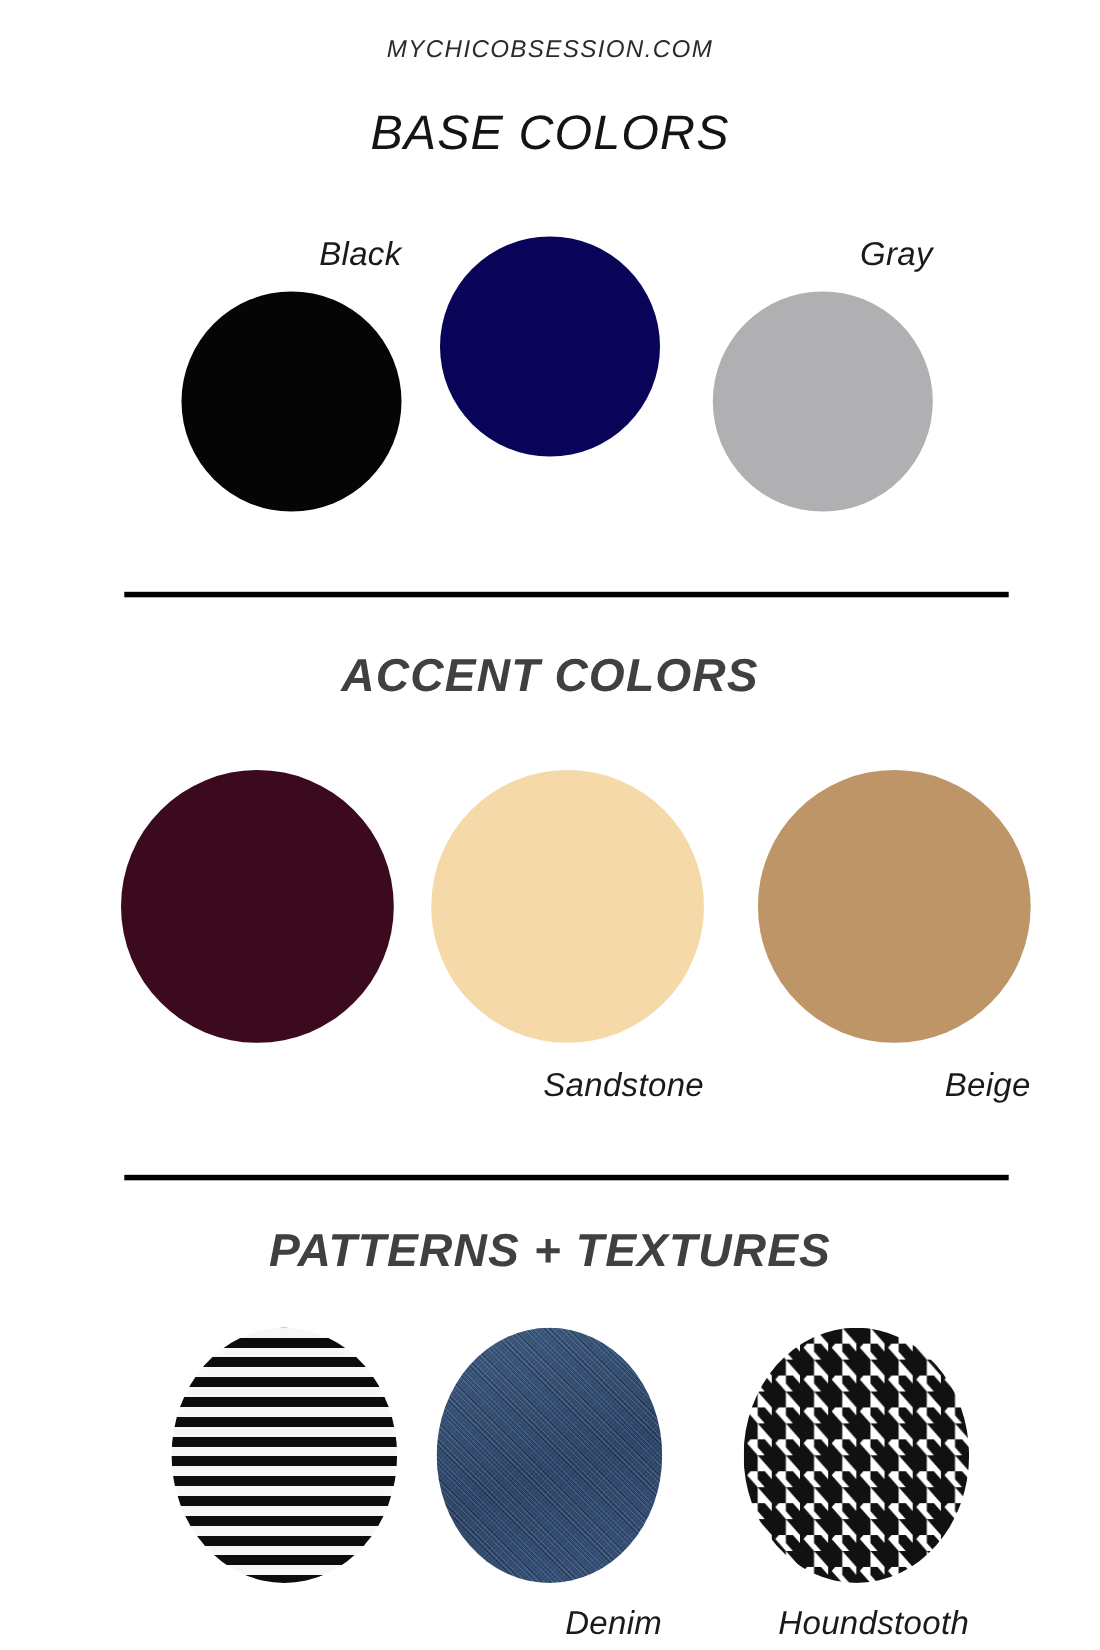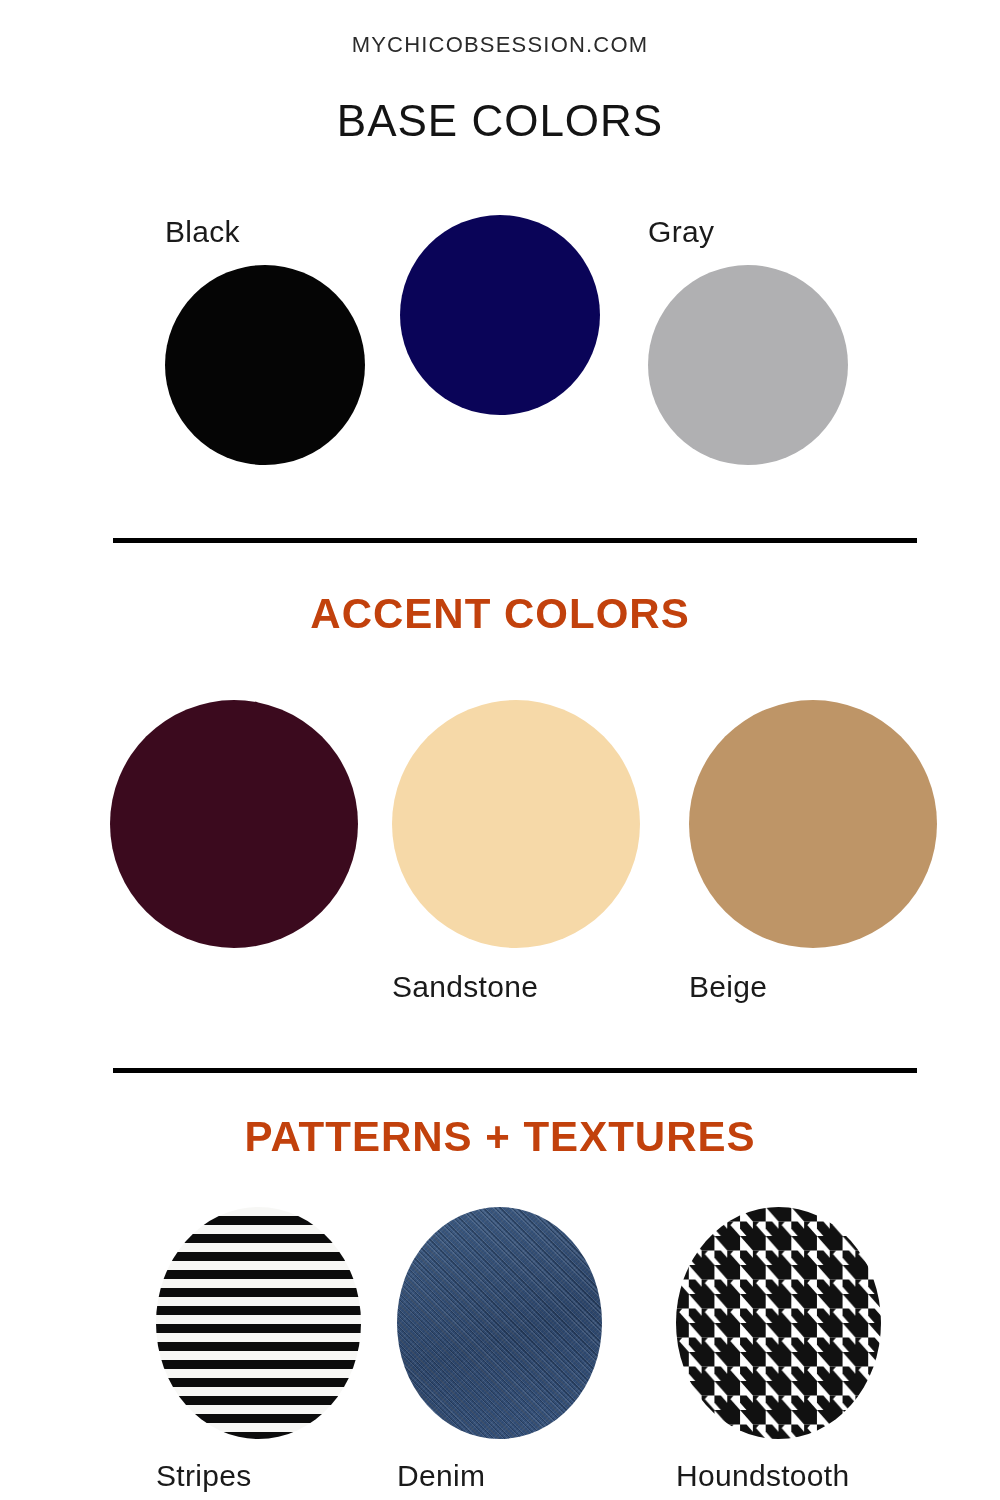--- a/index.html
+++ b/index.html
@@ -10,20 +10,21 @@
     background: #ffffff;
     font-family: "Liberation Sans", sans-serif;
     overflow: hidden;
   }
 
   .page {
     position: relative;
     width: 1000px;
     height: 1120px;
     background: #ffffff;
+    font-style: italic;
   }
 
   
   .site-url {
     position: absolute;
     top: 32px;
     left: 0;
     width: 1000px;
     text-align: center;
     font-size: 22px;
@@ -46,21 +47,21 @@
 
   
   .section-heading {
     position: absolute;
     left: 0;
     width: 1000px;
     text-align: center;
     font-size: 42px;
     font-weight: 600;
     letter-spacing: 1px;
-    color: #c2410c;
+    color: #404040;
   }
   .heading-accent   { top: 590px; }
   .heading-patterns { top: 1113px; }
 
   
   .divider {
     position: absolute;
     left: 113px;
     width: 804px;
     height: 5px;
@@ -71,21 +72,21 @@
 
   
   .row { position: absolute; left: 0; width: 1000px; }
 
   .row-base     { top: 215px; }
   .row-accent   { top: 700px; }
   .row-patterns { top: 1207px; }
 
   .swatch {
     position: absolute;
-    text-align: left;
+    text-align: right;
   }
 
   .swatch-label {
     font-size: 30px;
     font-weight: 400;
     color: #1a1a1a;
     letter-spacing: 0.3px;
     white-space: nowrap;
   }
 
@@ -197,21 +198,20 @@
   </div>
 
   <div class="divider divider-2"></div>
 
   <h2 class="section-heading heading-patterns">PATTERNS + TEXTURES</h2>
 
   <div class="row row-patterns">
 
     <div class="swatch sw-stripes">
       <div class="circle pat-stripes"></div>
-      <div class="swatch-label">Stripes</div>
     </div>
 
     <div class="swatch sw-denim">
       <div class="circle pat-denim"></div>
       <div class="swatch-label">Denim</div>
     </div>
 
     <div class="swatch sw-houndstooth">
       <div class="circle pat-houndstooth clip-circle">
         <svg viewBox="0 0 160 160" preserveAspectRatio="none" aria-hidden="true">

